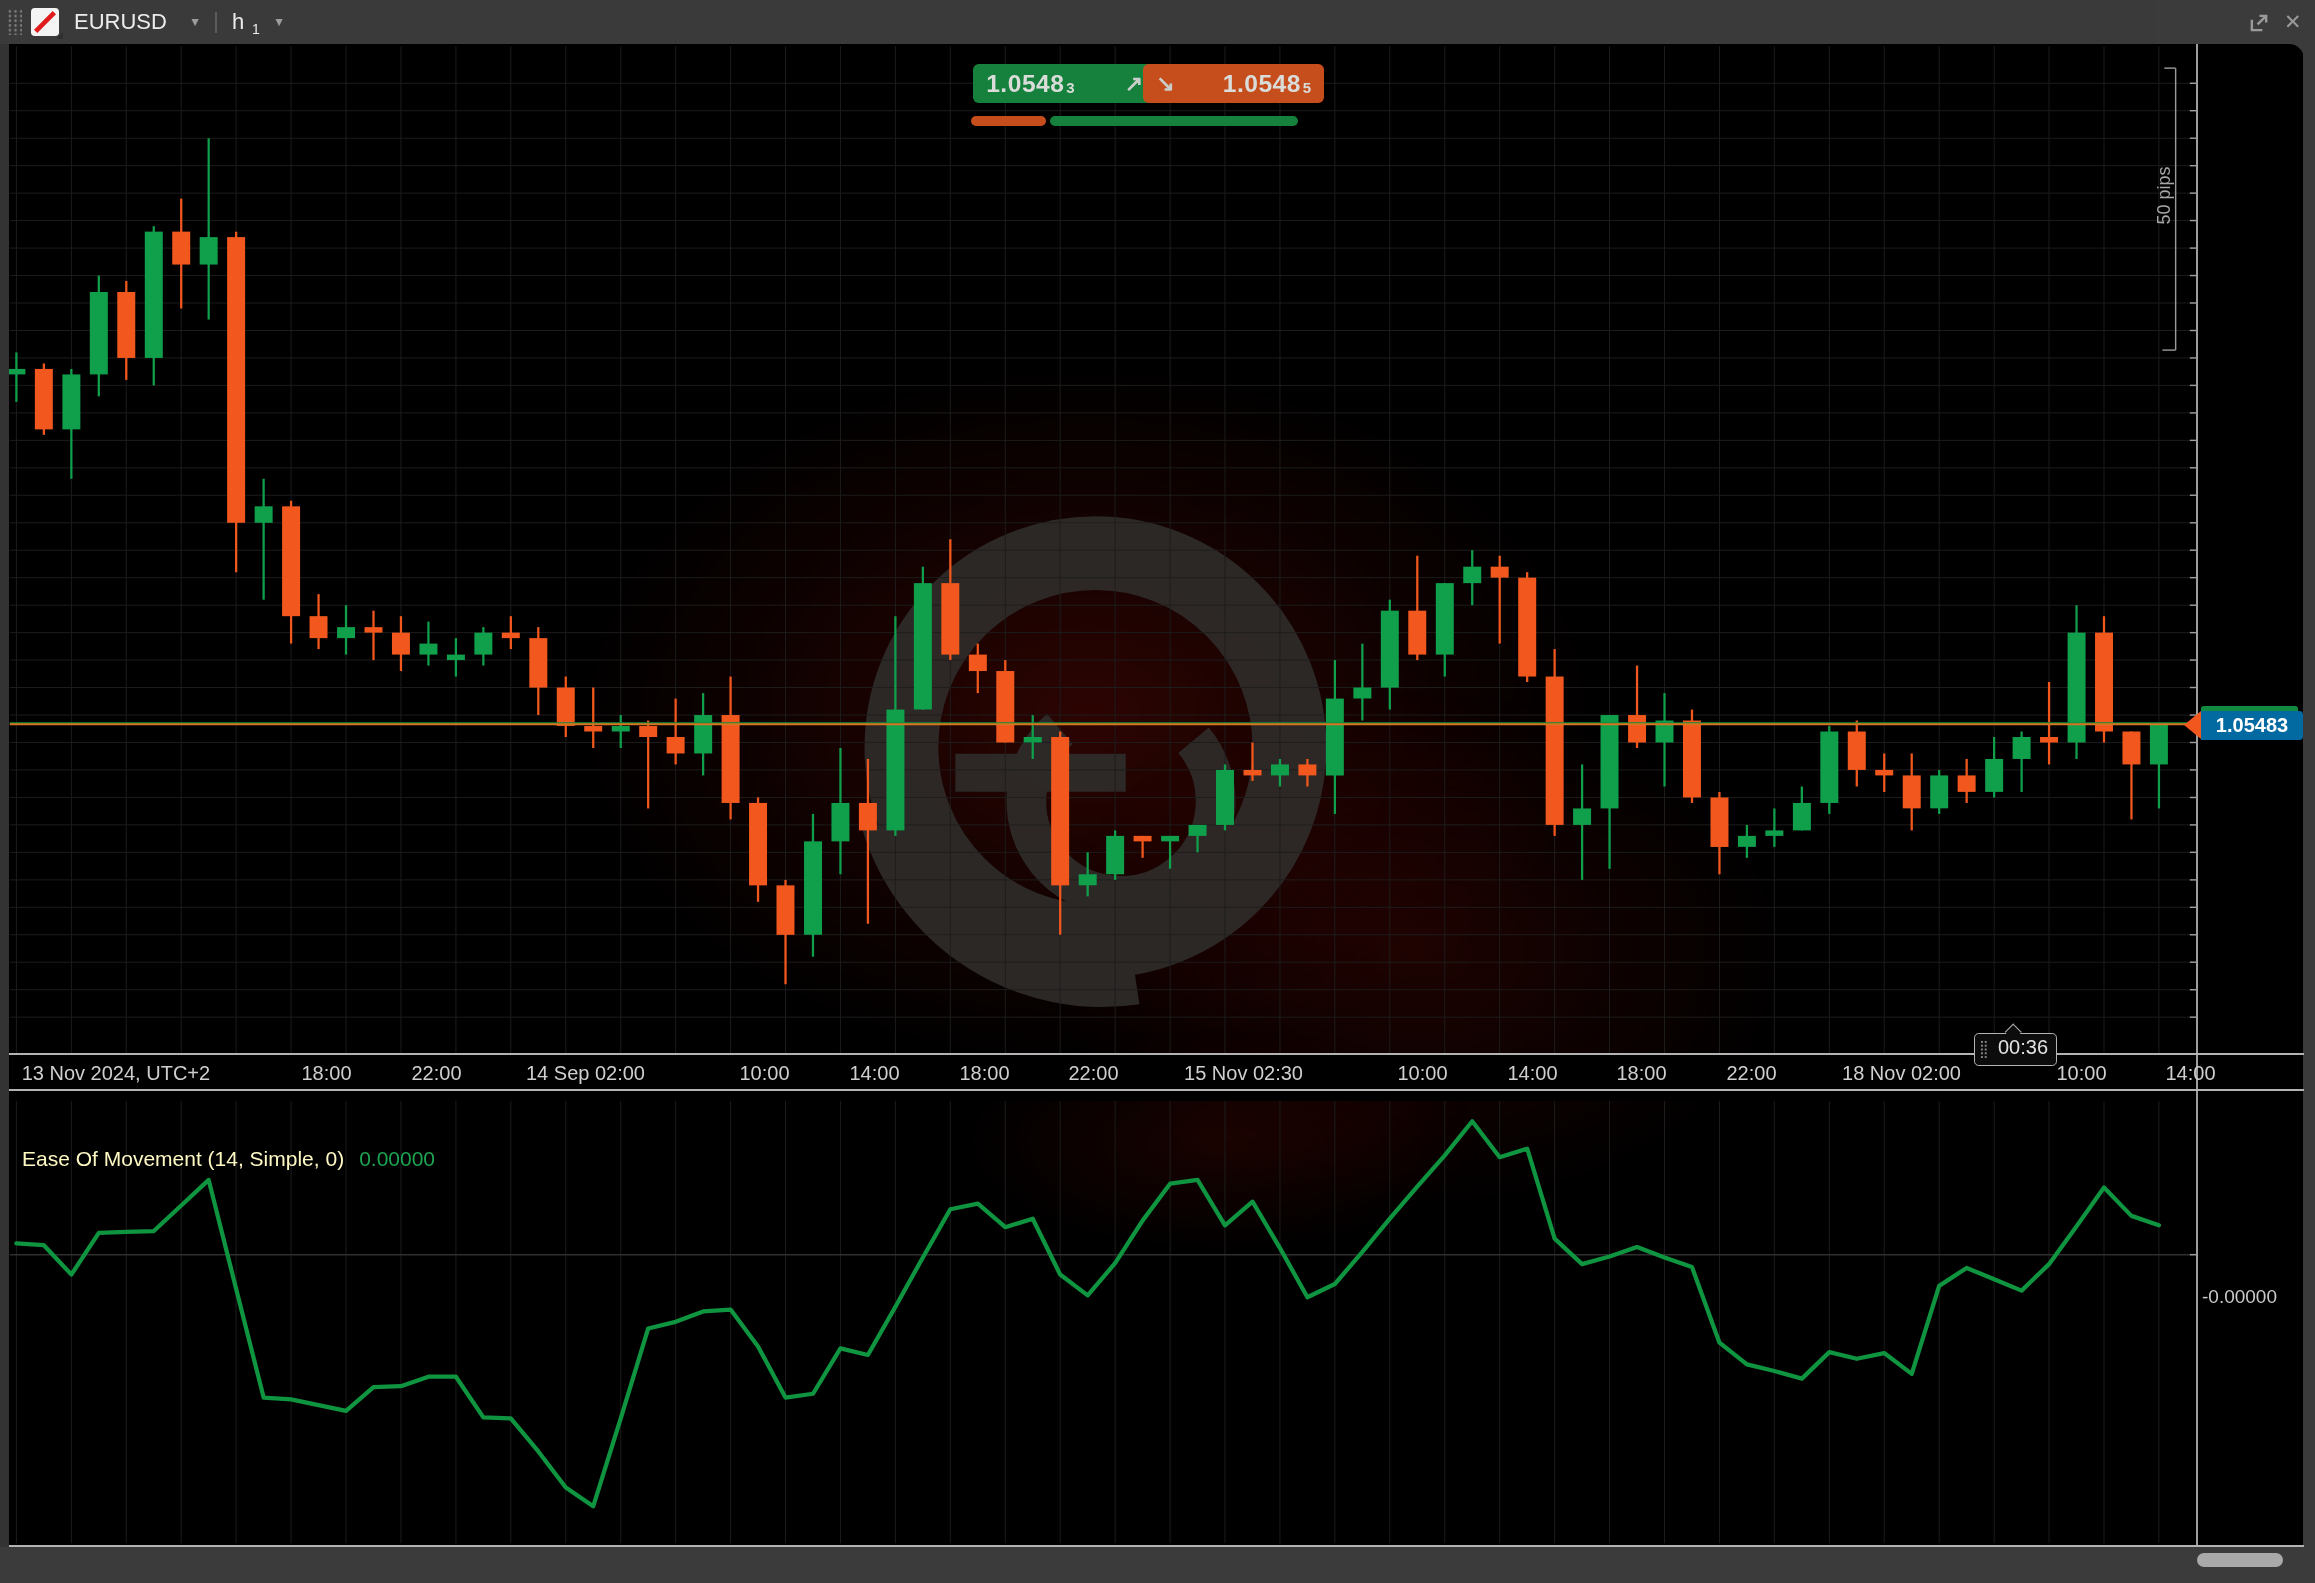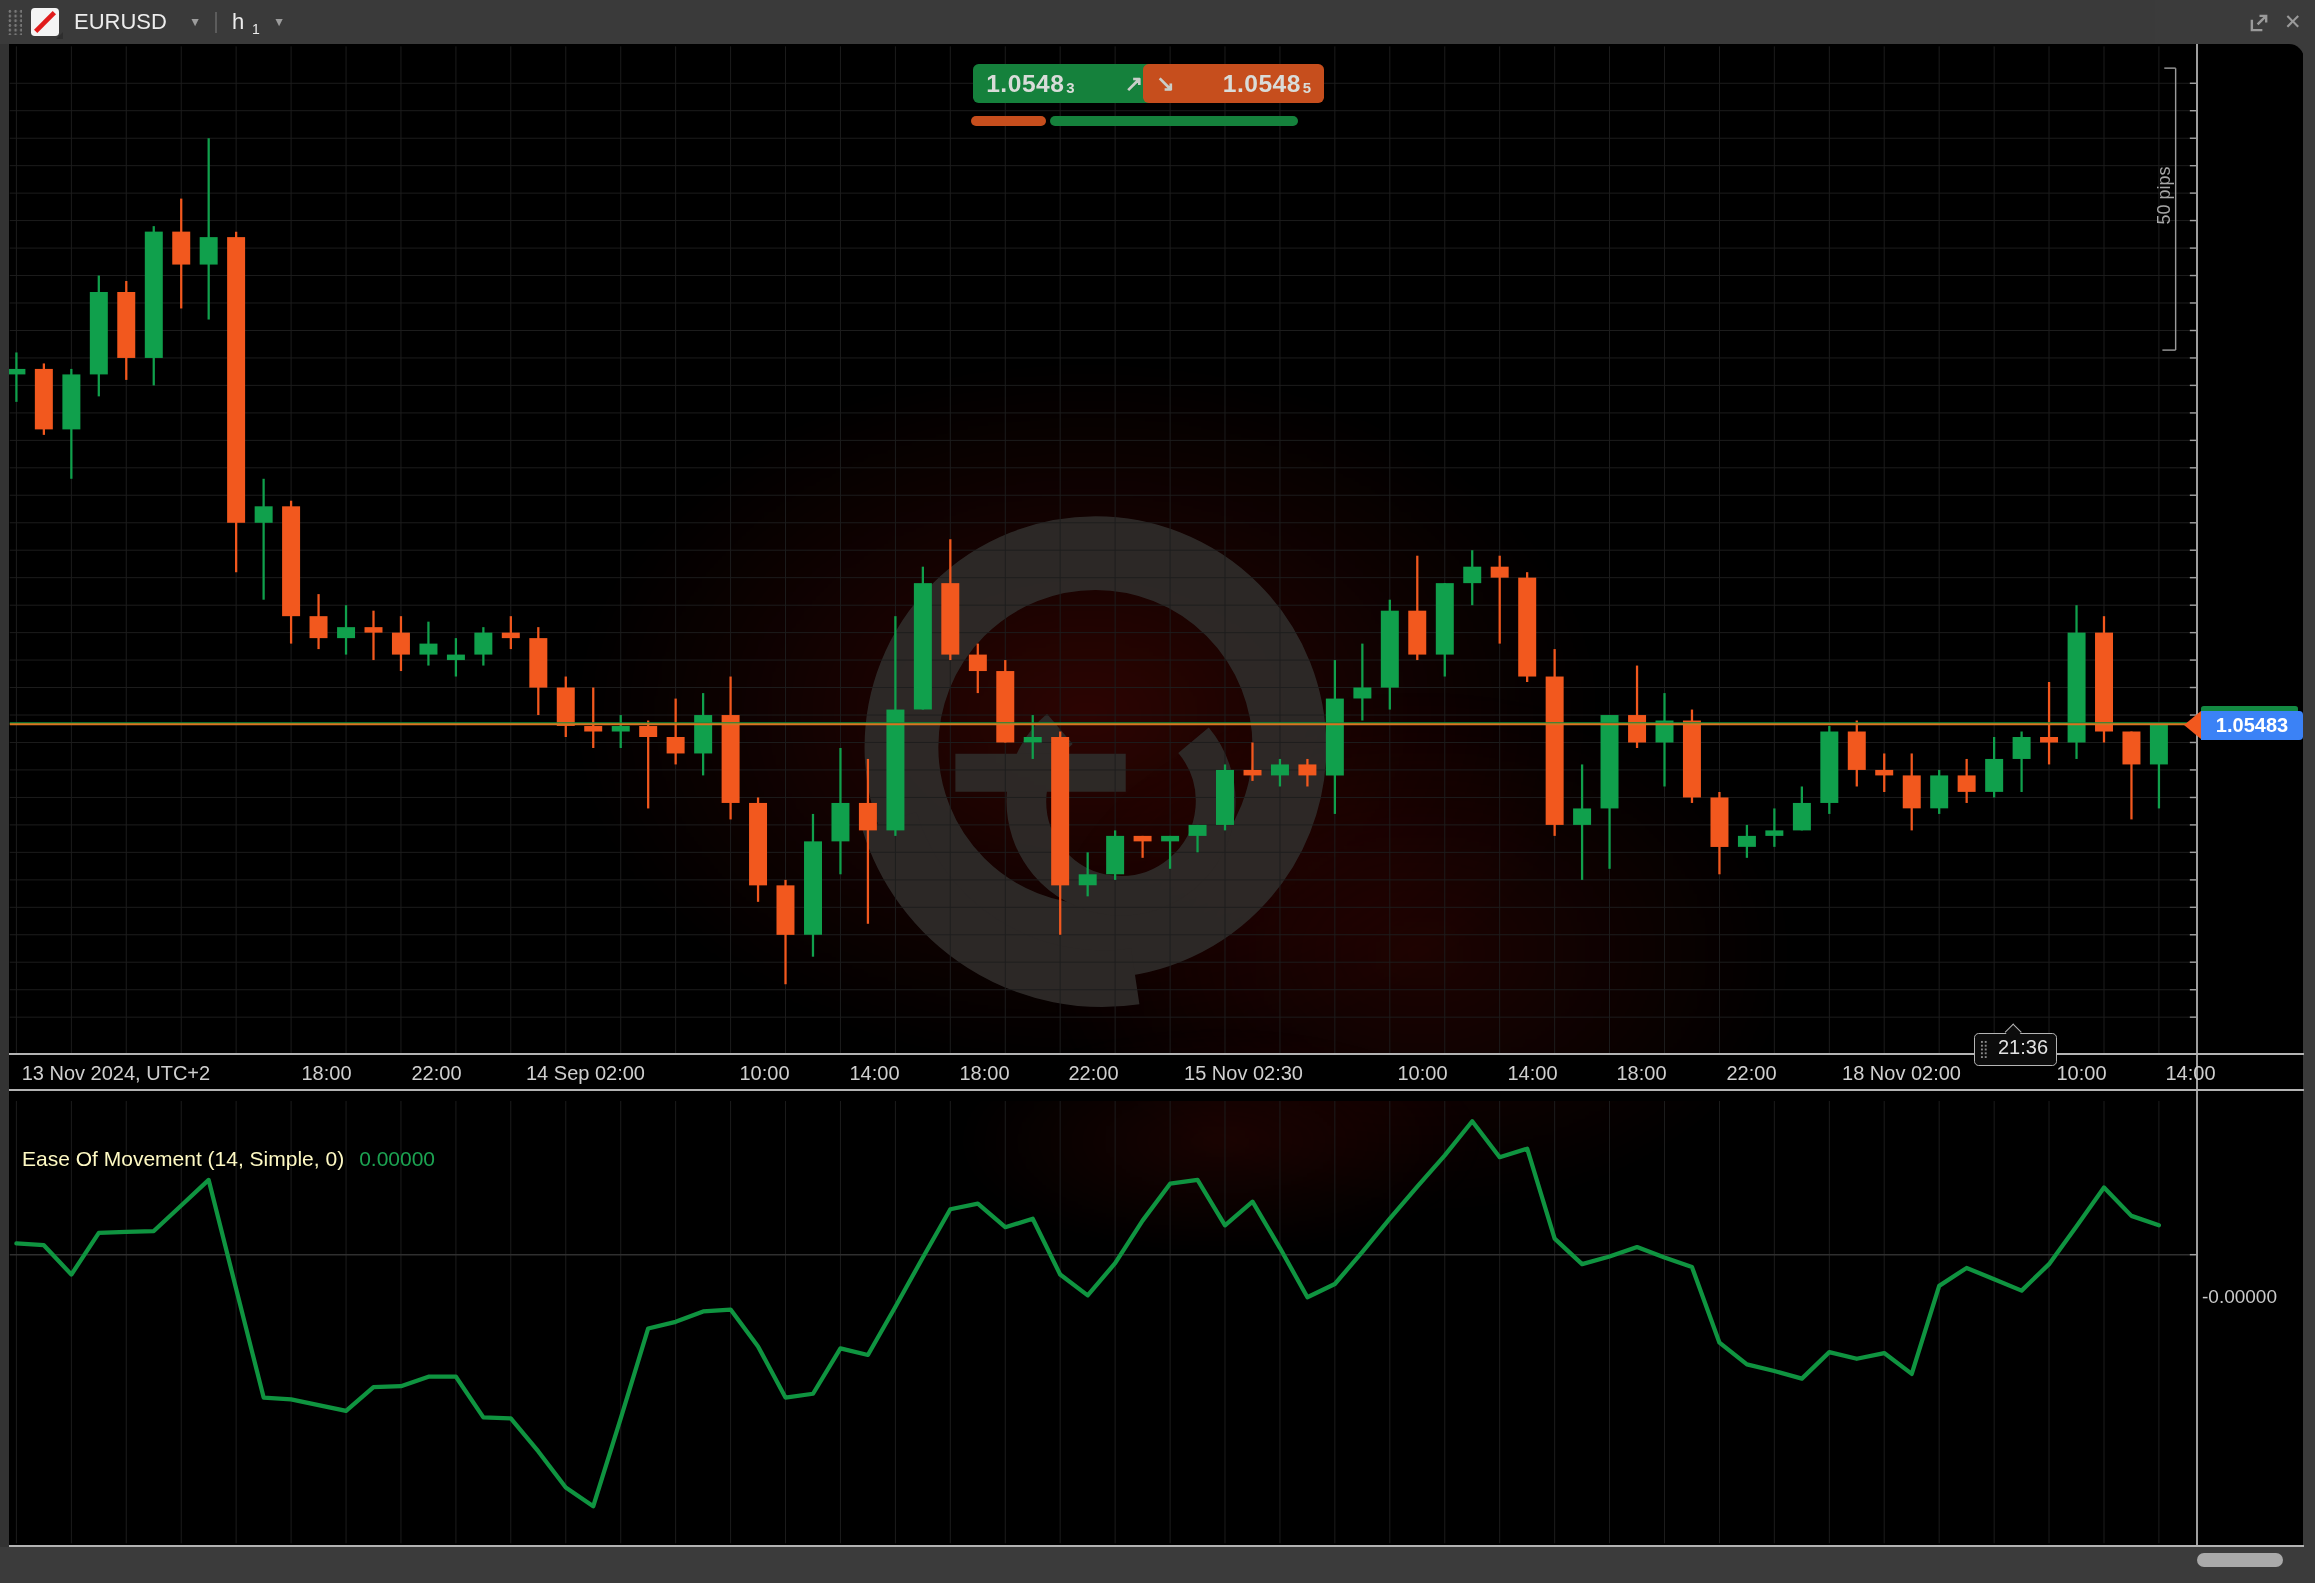--- a/index.html
+++ b/index.html
@@ -49,21 +49,21 @@
   #sent-sell{left:971px;width:75px;background:#c64e1d;}
   #sent-buy{left:1050px;width:248px;background:#15813c;}
   
   #axis-sep{left:2196px;top:44px;width:1.9px;height:1501px;background:#9e9e9e;}
   #price-tag-ask{left:2201px;top:706px;width:97px;height:8.5px;background:#138a42;border-radius:2.8px;}
   #price-tag{left:2184px;top:711px;width:119px;height:29px;}
   #price-tag .tip{position:absolute;left:0;top:0;width:0;height:0;
       border-top:14.7px solid transparent;border-bottom:14.7px solid transparent;
       border-right:17px solid #f2581e;}
   #price-tag .body{position:absolute;left:17px;top:0;width:102px;height:29px;
-      background:#3b82f6;border-radius:0 3.8px 3.8px 0;color:#fff;font-size:20px;font-weight:bold;
+      background:#0369a1;border-radius:0 3.8px 3.8px 0;color:#fff;font-size:20px;font-weight:bold;
       text-align:center;line-height:29px;}
   #measure-label{left:2135px;top:185px;color:#a6a6a6;font-size:18px;
       transform:rotate(-90deg);transform-origin:center;white-space:nowrap;}
   
   .haxis-border{left:8.5px;width:2295px;height:1.9px;background:#b3b3b3;}
   #time-axis{left:8.5px;top:1055px;width:2187px;height:46px;background:#000;}
   .tlabel{position:absolute;top:6.6px;color:#cfcfcf;font-size:20px;white-space:nowrap;
           transform:translateX(-50%);}
   .tlabel.left{transform:none;}
   
@@ -537,21 +537,21 @@
       <div class="tlabel" style="left: 1743px;">22:00</div>
       <div class="tlabel" style="left: 1893px;">18 Nov 02:00</div>
       <div class="tlabel" style="left: 2073px;">10:00</div>
       <div class="tlabel" style="left: 2182px;">14:00</div>
     </div>
   <div class="abs haxis-border" style="top:1089px;"></div>
 
   <div id="countdown" class="abs">
     <div class="ptr"></div>
     <div class="grip2"></div>
-    <div class="txt">21:36</div>
+    <div class="txt">00:36</div>
   </div>
 
   <div id="ind-header" class="abs">
     <span id="ind-title">Ease Of Movement (14, Simple, 0)</span>
     <span id="ind-value">0.00000</span>
   </div>
   <div id="ind-axis-label" class="abs">
     <span>-0.00000</span>
   </div>
 

